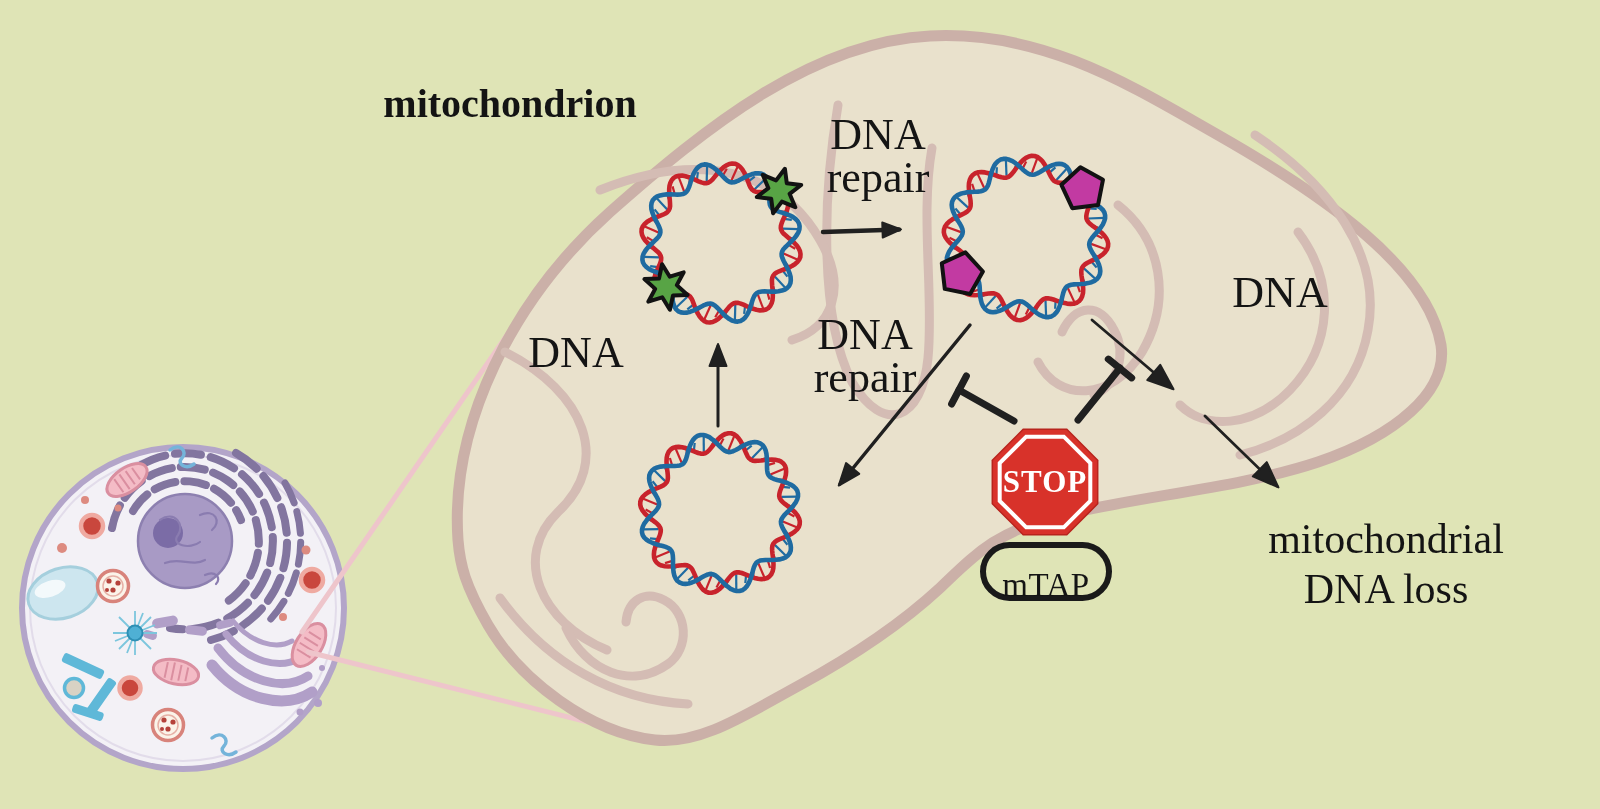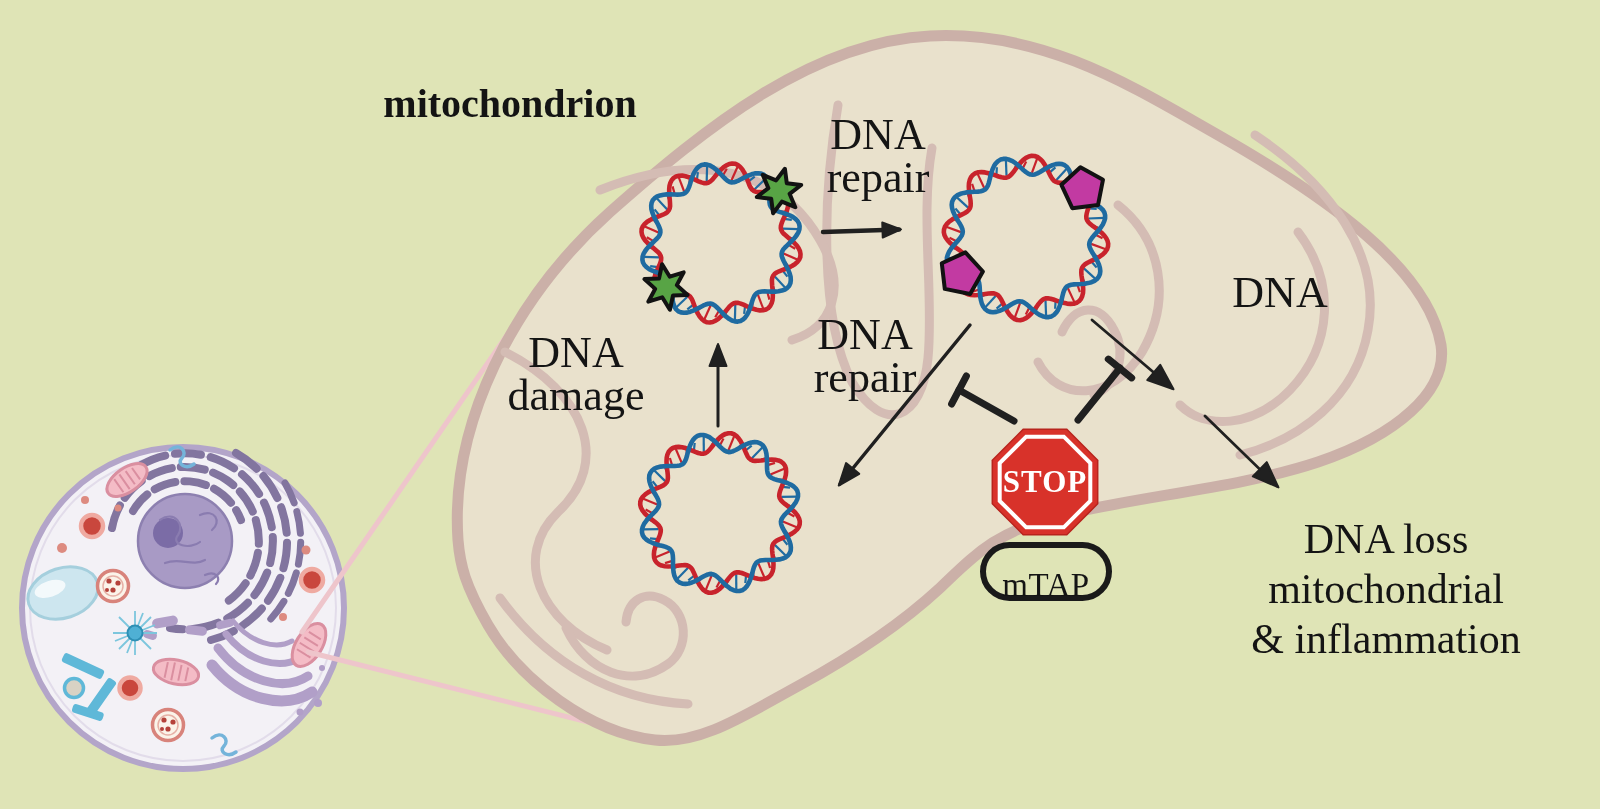--- a/index.html
+++ b/index.html
@@ -371,33 +371,31 @@
 
   <div class="label title" style="left:350px;top:80px;width:320px;">mitochondrion</div>
 
   <div class="label lbl-40" style="left:793px;top:113px;width:170px;">
     <div>DNA</div>
     <div>repair</div>
   </div>
 
   <div class="label lbl-40" style="left:476px;top:331px;width:200px;">
     <div>DNA</div>
-    <div>damage</div>
   </div>
 
   <div class="label lbl-40" style="left:770px;top:313px;width:190px;">
     <div>DNA</div>
     <div>repair</div>
   </div>
 
   <div class="label lbl-40" style="left:1115px;top:271px;width:330px;">
     <div>DNA</div>
   </div>
 
   <div class="label lbl-42" style="left:1205px;top:514px;width:362px;">
+    <div>mitochondrial</div>
     <div>DNA loss</div>
-    <div>mitochondrial</div>
-    <div>&amp; inflammation</div>
   </div>
 
   <div class="label stop-text" style="left:990px;top:464px;width:110px;text-align:center;">STOP</div>
   <div class="label mtap-text" style="left:983px;top:559px;width:126px;">mTAP</div>
 </div>
 
 </body></html>

